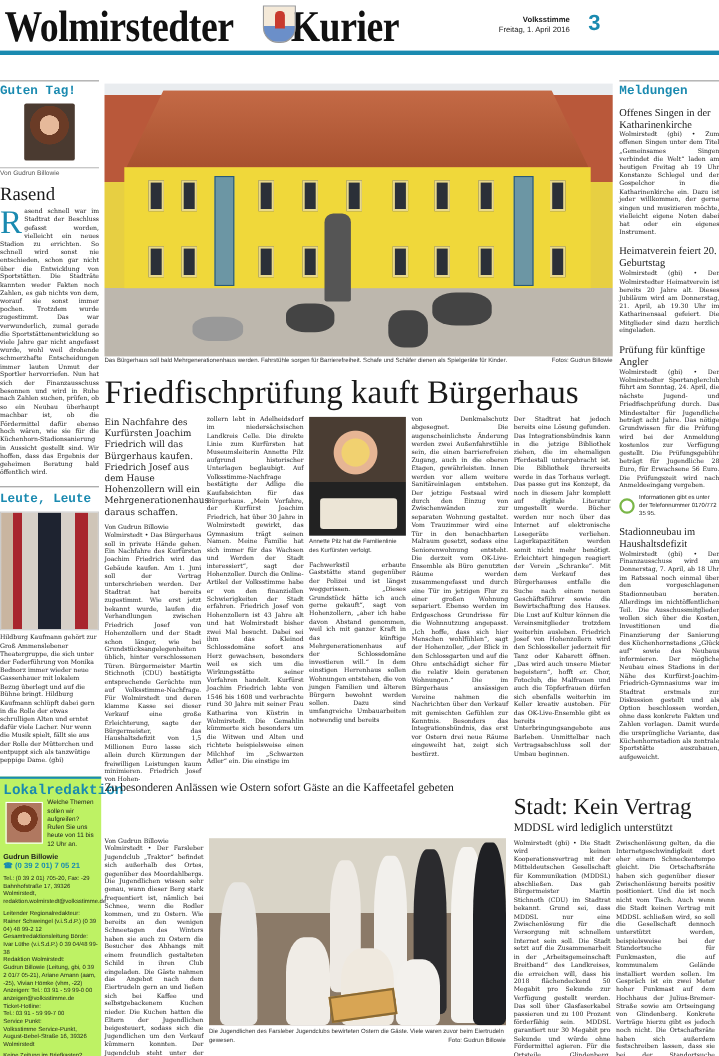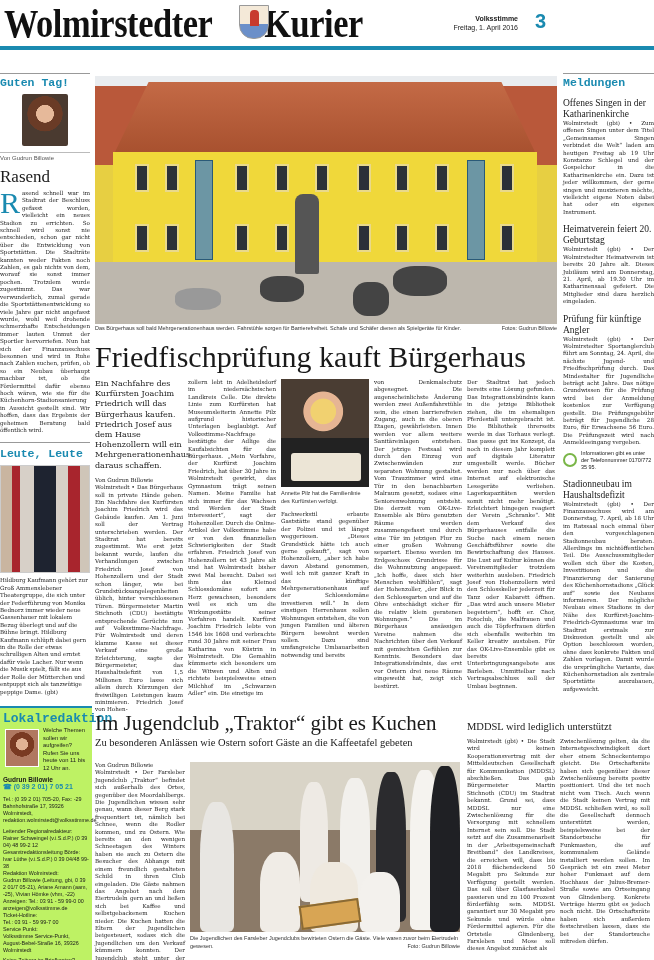--- a/index.html
+++ b/index.html
@@ -181,21 +181,20 @@
   <div class="body-text">Wolmirstedt (gbi) • Der Wolmirstedter Sportanglerclub führt am Sonntag, 24. April, die nächste Jugend- und Friedfischprüfung durch. Das Mindestalter für Jugendliche beträgt acht Jahre. Das nötige Grundwissen für die Prüfung wird bei der Anmeldung kostenlos zur Verfügung gestellt. Die Prüfungsgebühr beträgt für Jugendliche 28 Euro, für Erwachsene 56 Euro. Die Prüfungszeit wird nach Anmeldeeingang vergeben.</div>
   <div class="info-row">
     <div class="info-icon"></div>
     <div class="sans-small">Informationen gibt es unter der Telefonnummer 0170/772 35 95.</div>
   </div>
   <div class="news-title">Stadionneubau im Haushaltsdefizit</div>
   <div class="body-text">Wolmirstedt (gbi) • Der Finanzausschuss wird am Donnerstag, 7. April, ab 18 Uhr im Ratssaal noch einmal über den vorgeschlagenen Stadionneubau beraten. Allerdings im nichtöffentlichen Teil. Die Ausschussmitglieder wollen sich über die Kosten, Investitionen und die Finanzierung der Sanierung des Küchenhornstadions „Glück auf“ sowie des Neubaus informieren. Der mögliche Neubau eines Stadions in der Nähe des Kurfürst-Joachim-Friedrich-Gymnasiums war im Stadtrat erstmals zur Diskussion gestellt und als Option beschlossen worden, ohne dass konkrete Fakten und Zahlen vorlagen. Damit wurde die ursprüngliche Variante, das Küchenhornstadion als zentrale Sportstätte auszubauen, aufgeweicht.</div>
 </div>
 
 <div style="position:absolute;left:95px;top:710px;width:360px">
-  <div class="sub2-headline">Im Jugendclub „Traktor“ gibt es Kuchen</div>
   <div class="sub2-sub">Zu besonderen Anlässen wie Ostern sofort Gäste an die Kaffeetafel gebeten</div>
 </div>
 <div style="position:absolute;left:95px;top:762px;width:362px;height:198px">
   <div style="width:90px">
     <div class="small-byline">Von Gudrun Billowie</div>
     <div class="body-text">Wolmirstedt • Der Farsleber Jugendclub „Traktor“ befindet sich außerhalb des Ortes, gegenüber des Moordahlbergs. Die Jugendlichen wissen sehr genau, wann dieser Berg stark frequentiert ist, nämlich bei Schnee, wenn die Rodler kommen, und zu Ostern. Wie bereits an den wenigen Schneetagen des Winters haben sie auch zu Ostern die Besucher des Abhangs mit einem freundlich gestalteten Schild in ihren Club eingeladen. Die Gäste nahmen das Angebot nach dem Eiertrudeln gern an und ließen sich bei Kaffee und selbstgebackenem Kuchen nieder. Die Kuchen hatten die Eltern der Jugendlichen beigesteuert, sodass sich die Jugendlichen um den Verkauf kümmern konnten. Der Jugendclub steht unter der Trägerschaft des DRK.</div>
   </div>
   <div class="traktor-photo">
     <div class="person" style="left:10px;top:40px;width:34px;height:130px;background:#e8e6e2"></div>
     <div class="person" style="left:110px;top:20px;width:28px;height:120px;background:#eeeae4"></div>
@@ -208,18 +207,19 @@
     <div class="person" style="left:170px;top:110px;width:40px;height:60px;background:#f3f1ed"></div>
     <div style="position:absolute;left:110px;top:140px;width:60px;height:24px;background:#d8a554;border:2px solid #8a6a34;transform:rotate(-8deg)"></div>
   </div>
   <div class="caption" style="position:absolute;left:95px;top:172px;width:270px;display:block">
     <span>Die Jugendlichen des Farsleber Jugendclubs bewirteten Ostern die Gäste. Viele waren zuvor beim Eiertrudeln gewesen.</span>
     <span style="float:right">Foto: Gudrun Billowie</span>
   </div>
 </div>
 
 <div style="position:absolute;left:467px;top:720px;width:187px">
+  <div class="sub2-headline">Stadt: Kein Vertrag</div>
   <div class="sub2-sub" style="margin-bottom:4px">MDDSL wird lediglich unterstützt</div>
   <div style="display:flex;gap:5px">
     <div class="body-text" style="width:88px">Wolmirstedt (gbi) • Die Stadt wird keinen Kooperationsvertrag mit der Mitteldeutschen Gesellschaft für Kommunikation (MDDSL) abschließen. Das gab Bürgermeister Martin Stichnoth (CDU) im Stadtrat bekannt. Grund sei, dass MDDSL nur eine Zwischenlösung für die Versorgung mit schnellem Internet sein soll. Die Stadt setzt auf die Zusammenarbeit in der „Arbeitsgemeinschaft Breitband“ des Landkreises, die erreichen will, dass bis 2018 flächendeckend 50 Megabit pro Sekunde zur Verfügung gestellt werden. Das soll über Glasfaserkabel passieren und zu 100 Prozent förderfähig sein. MDDSL garantiert nur 30 Megabit pro Sekunde und würde ohne Fördermittel agieren. Für die Ortsteile Glindenberg, Farsleben und Mose soll dieses Angebot zunächst als</div>
     <div class="body-text" style="width:90px">Zwischenlösung gelten, da die Internetgeschwindigkeit dort eher einem Schneckentempo gleicht. Die Ortschaftsräte haben sich gegenüber dieser Zwischenlösung bereits positiv positioniert. Und die ist noch nicht vom Tisch. Auch wenn die Stadt keinen Vertrag mit MDDSL schließen wird, so soll die Gesellschaft dennoch unterstützt werden, beispielsweise bei der Standortsuche für Funkmasten, die auf kommunalem Gelände installiert werden sollen. Im Gespräch ist ein zwei Meter hoher Funkmast auf dem Hochhaus der Julius-Bremer-Straße sowie am Ortseingang von Glindenberg. Konkrete Verträge hierzu gibt es jedoch noch nicht. Die Ortschaftsräte haben sich außerdem festschreiben lassen, dass sie bei der Standortsuche mitreden dürfen.</div>
   </div>
 </div>
 
 </body></html>

